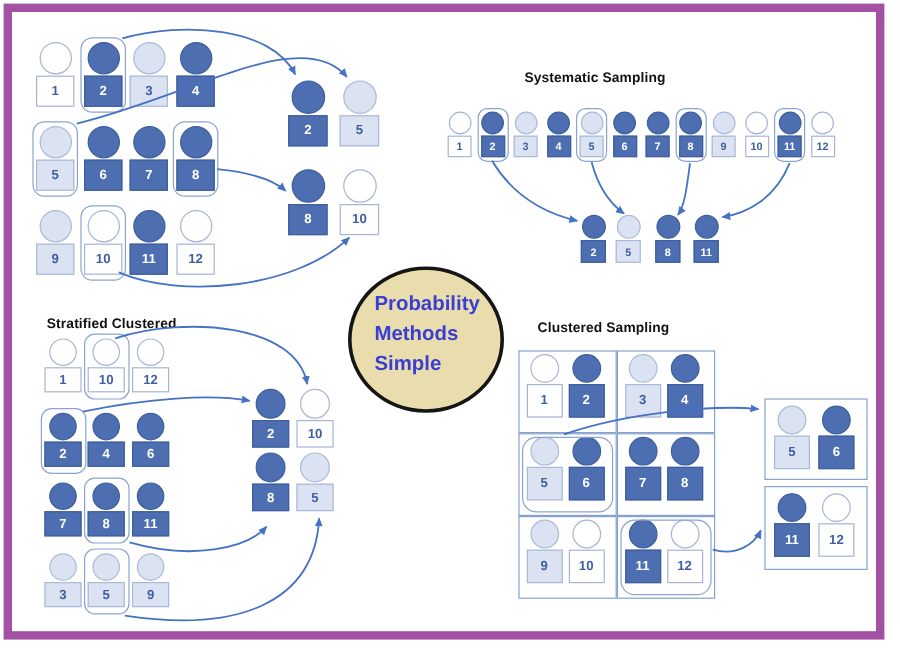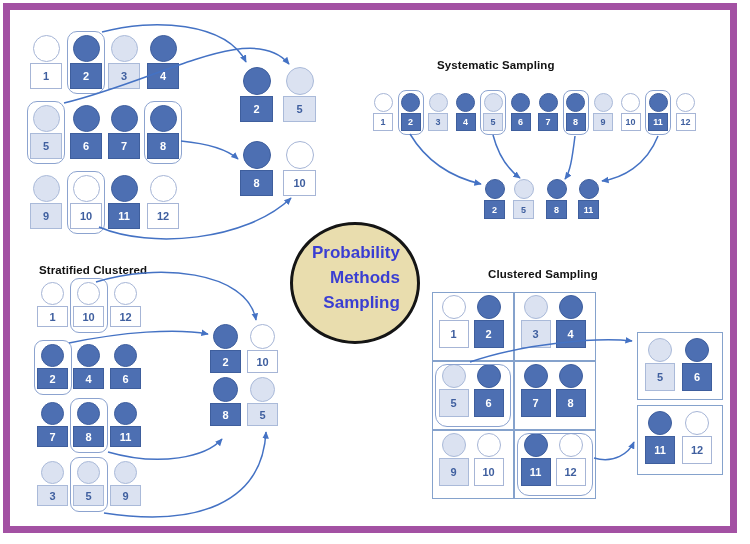--- a/index.html
+++ b/index.html
@@ -28,21 +28,21 @@
 
 <div class="stage" id="stage">
 
   <div class="frame" id="frame" style="border-color: rgb(163, 81, 163);"></div>
 
 
   <div class="sec-title" style="left: 437px; top: 59px; color: rgb(17, 17, 17);">Systematic Sampling</div>
 
   <div class="sec-title" style="left: 39px; top: 264px; color: rgb(17, 17, 17);">Stratified Clustered</div>
 
-  <div class="sec-title" style="left: 448px; top: 268px; color: rgb(17, 17, 17); margin-left: 40px;">Clustered Sampling</div>
+  <div class="sec-title" style="left: 448px; top: 268px; color: rgb(17, 17, 17);">Clustered Sampling</div>
 
   <div id="shapes">
       <div class="person" style="left: 30px; top: 35px; width: 32px; height: 54px;">
         <div class="p-head" style="left: 2.5px; top: 0px; width: 27px; height: 27px; background: rgb(255, 255, 255); border: 1.2px solid rgb(166, 181, 214);"></div>
         <div class="p-body" style="left: 0px; top: 28px; width: 32px; height: 26px; background: rgb(255, 255, 255); border: 1.2px solid rgb(166, 181, 214); color: rgb(63, 95, 159); font-size: 11px; line-height: 25px;">1</div>
       </div>
       <div class="person" style="left: 70px; top: 35px; width: 32px; height: 54px;">
         <div class="p-head" style="left: 2.5px; top: 0px; width: 27px; height: 27px; background: rgb(77, 111, 178); border: 1.2px solid rgb(62, 94, 157);"></div>
         <div class="p-body" style="left: 0px; top: 28px; width: 32px; height: 26px; background: rgb(77, 111, 178); border: 1.2px solid rgb(62, 94, 157); color: rgb(255, 255, 255); font-size: 11px; line-height: 25px;">2</div>
       </div>
@@ -311,25 +311,25 @@
       <div class="person" style="left: 645px; top: 411px; width: 30px; height: 53px;">
         <div class="p-head" style="left: 3px; top: 0px; width: 24px; height: 24px; background: rgb(77, 111, 178); border: 1.2px solid rgb(62, 94, 157);"></div>
         <div class="p-body" style="left: 0px; top: 25px; width: 30px; height: 28px; background: rgb(77, 111, 178); border: 1.2px solid rgb(62, 94, 157); color: rgb(255, 255, 255); font-size: 11px; line-height: 27px;">11</div>
       </div>
       <div class="person" style="left: 682px; top: 411px; width: 30px; height: 53px;">
         <div class="p-head" style="left: 3px; top: 0px; width: 24px; height: 24px; background: rgb(255, 255, 255); border: 1.2px solid rgb(166, 181, 214);"></div>
         <div class="p-body" style="left: 0px; top: 25px; width: 30px; height: 28px; background: rgb(255, 255, 255); border: 1.2px solid rgb(166, 181, 214); color: rgb(63, 95, 159); font-size: 11px; line-height: 27px;">12</div>
       </div>
     </div>
 
-  <div class="center-circle" id="centerCircle" style="background: rgb(233, 221, 174); border: 3.5px solid rgb(21, 21, 21); text-align: right;">
+  <div class="center-circle" id="centerCircle" style="background: rgb(233, 221, 174); border: 3.5px solid rgb(21, 21, 21);">
     <div class="center-text">
       <div class="center-line" style="color: rgb(58, 62, 210);">Probability</div>
       <div class="center-line" style="color: rgb(58, 62, 210);">Methods</div>
-      <div class="center-line" style="color: rgb(58, 62, 210);">Sampling</div>
+      <div class="center-line" style="color: rgb(58, 62, 210);">Simple</div>
     </div>
   </div>
 
   <svg class="arrows" id="arrowSvg" width="750" height="544" viewBox="0 0 750 544">
       <defs>
         <marker id="ah" viewBox="0 0 10 10" refX="8" refY="5" markerWidth="5.5" markerHeight="5.5" orient="auto">
           <path d="M0,1 L9,5 L0,9 z" fill="#4472c4"></path>
         </marker>
       </defs>
       <path d="M 102 32 C 152 18, 226 22, 246 62" fill="none" stroke="#4472c4" stroke-width="1.5" marker-end="url(#ah)"></path>

